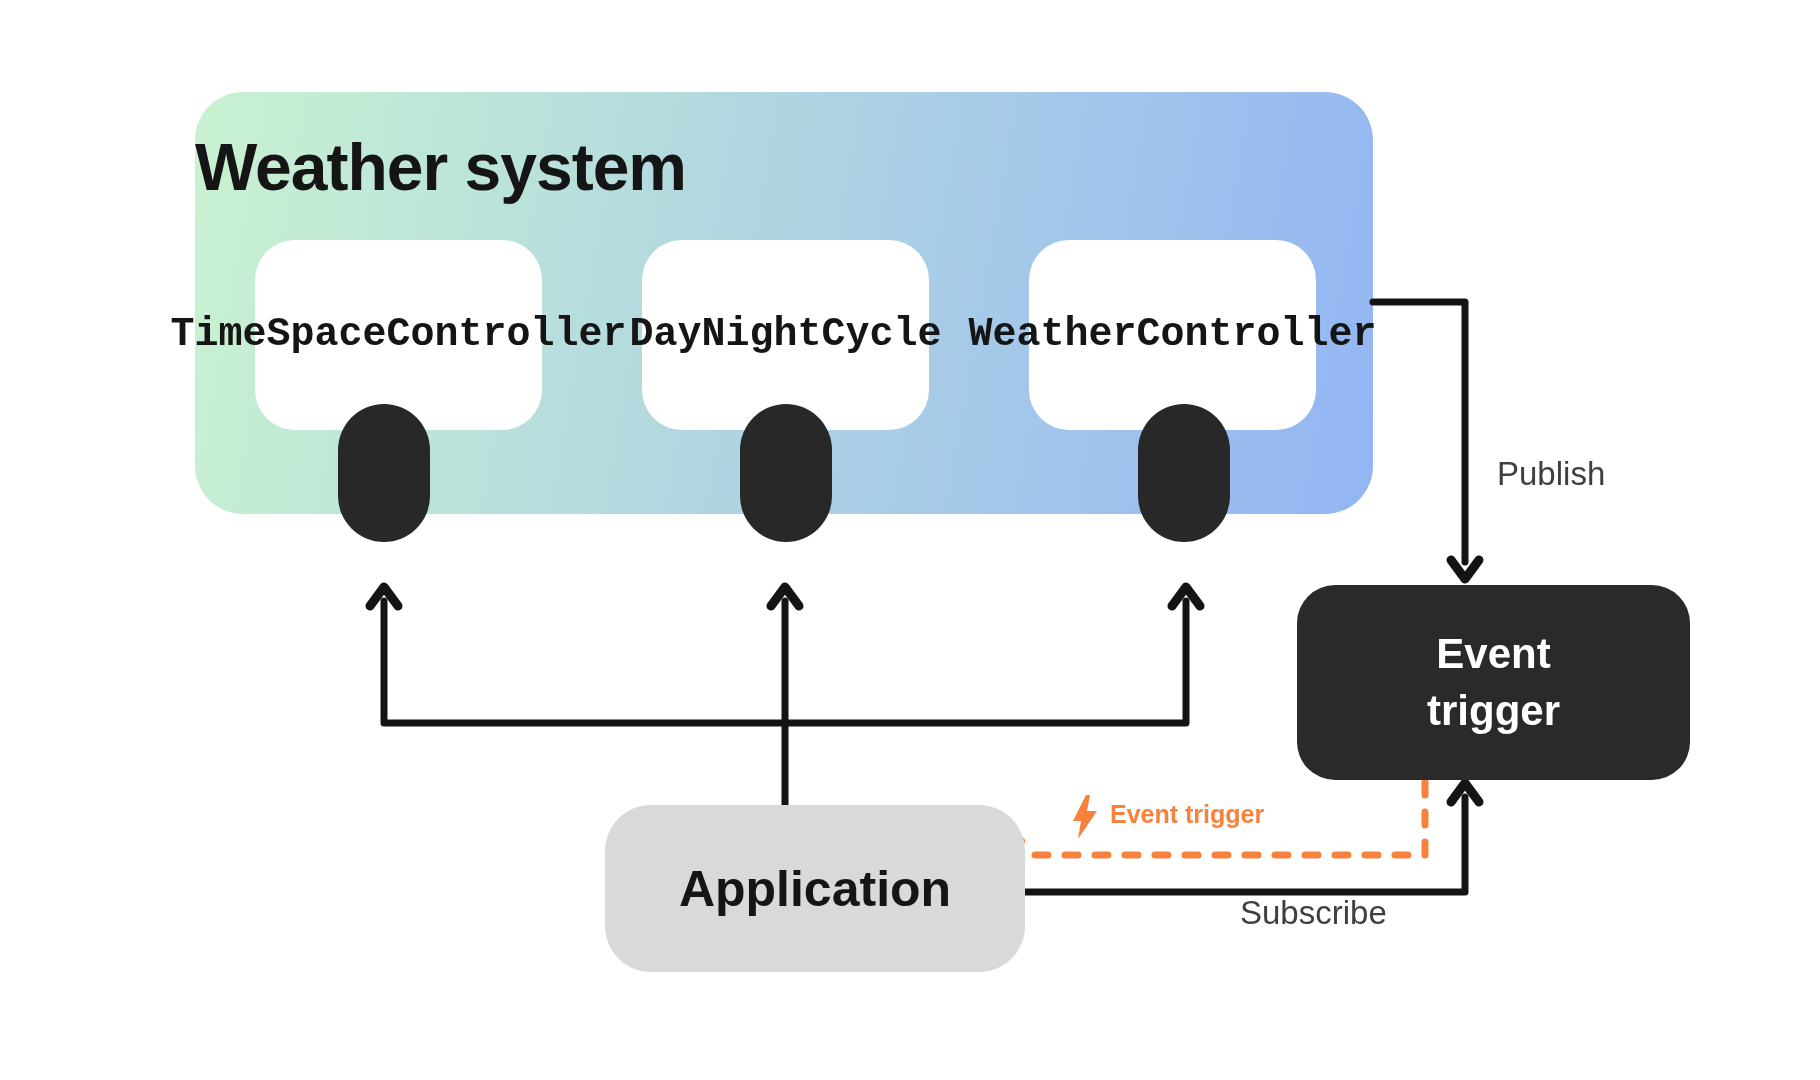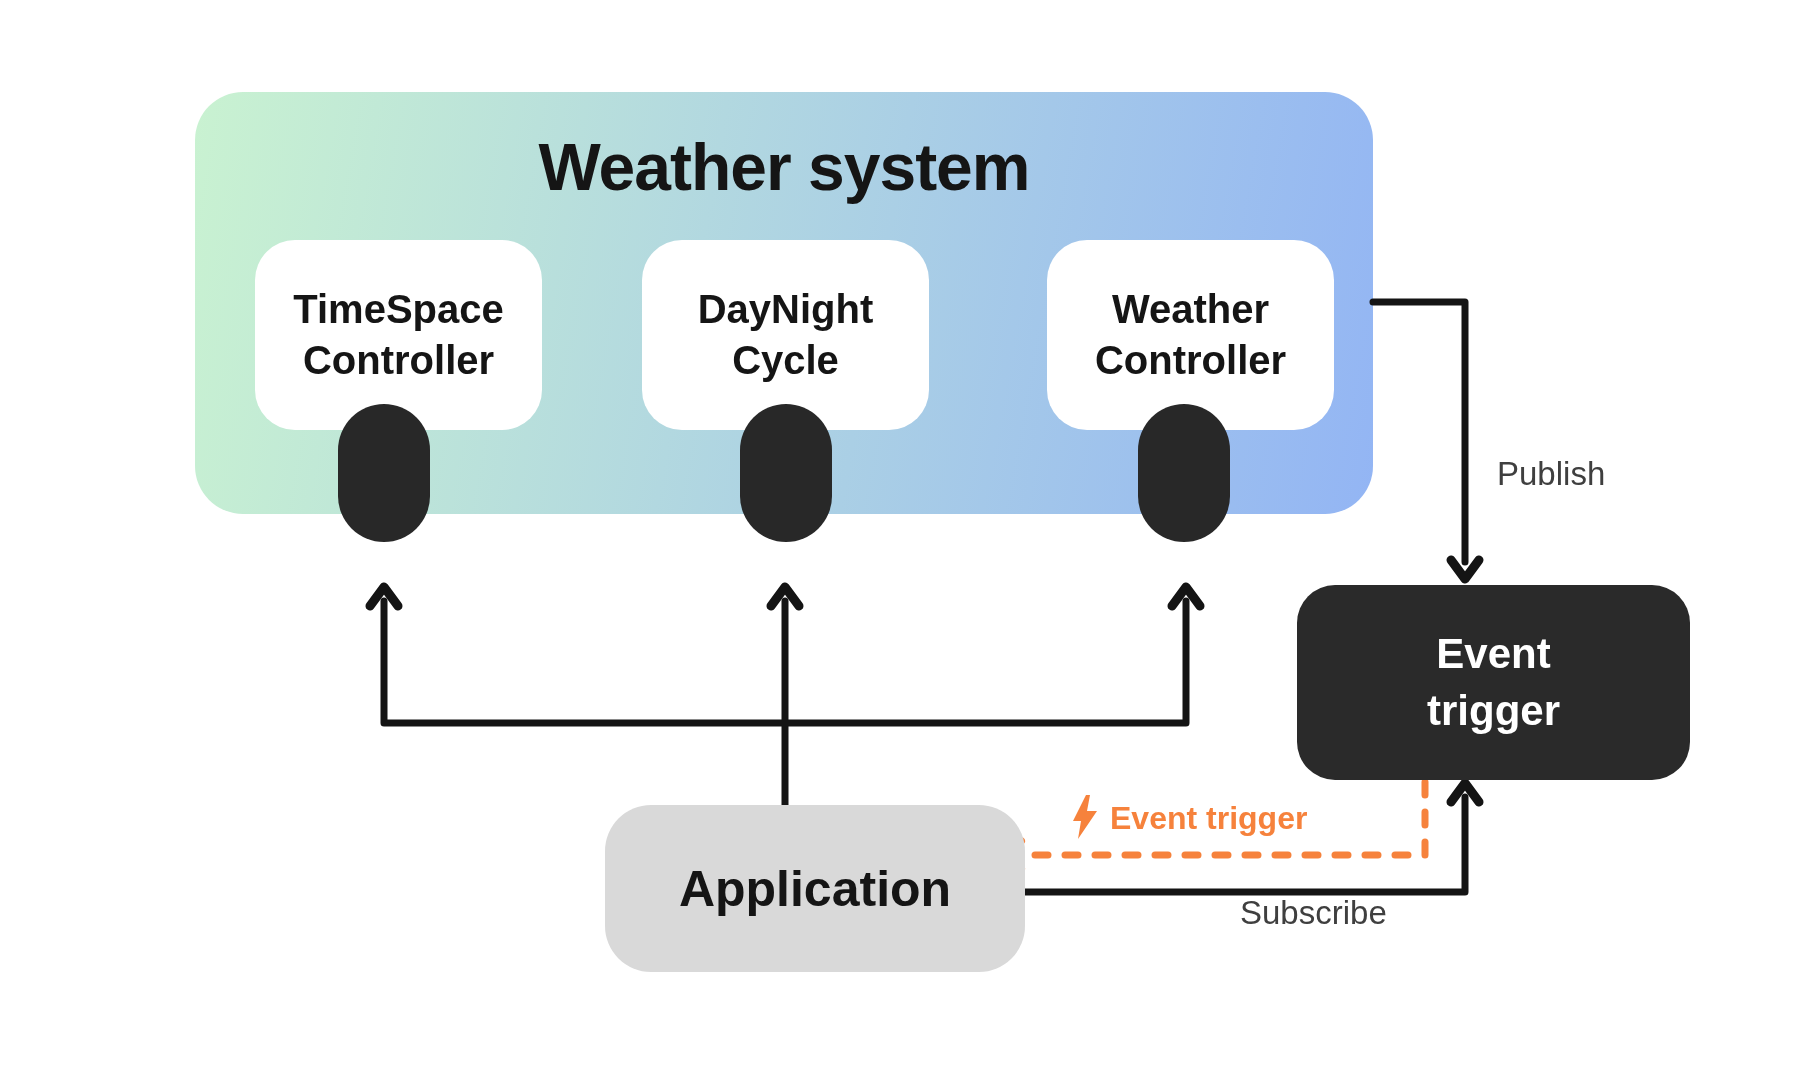--- a/index.html
+++ b/index.html
@@ -19,32 +19,32 @@
     position:relative;width:1820px;height:1080px;background:#ffffff;
     font-family:"Liberation Sans","DejaVu Sans",sans-serif;overflow:hidden;
   }
   
   .ws{
     position:absolute;left:195px;top:92px;width:1178px;height:422px;
     border-radius:48px;
     background:linear-gradient(100deg,var(--gradient-start) 0%,var(--gradient-end) 100%);
   }
   .ws-title{
-    position:absolute;left:0;right:0;top:42px;text-align:center;
+    position:absolute;left:0;right:0;top:42px;
     font-size:66px;font-weight:bold;letter-spacing:-1px;color:var(--text-dark);
     line-height:1;
   }
   .comp{
     position:absolute;top:148px;width:287px;height:190px;background:var(--node-white);
-    border-radius:40px;display:flex;flex-direction:column;align-items:center;justify-content:center;
-    text-align:right;font-weight:bold;font-size:40px;line-height:1.28;color:var(--text-dark);
+    border-radius:40px;display:flex;flex-direction:row;align-items:center;justify-content:center;
+    text-align:right;font-weight:bold;font-size:40px;line-height:1.28;color:var(--text-dark);font-family:Liberation Mono, monospace;
   }
   .comp-1{left:60px;}
   .comp-2{left:447px;}
-  .comp-3{left:852px;}
+  .comp-3{left:834px;}
   
   .pill{
     position:absolute;top:404px;width:92px;height:138px;border-radius:46px;
     background:var(--pill-dark);
   }
   .pill-1{left:338px;}
   .pill-2{left:740px;}
   .pill-3{left:1138px;}
   
   .wires{position:absolute;left:0;top:0;width:1820px;height:1080px;pointer-events:none;}
@@ -61,21 +61,21 @@
     background:var(--app-gray);display:flex;align-items:center;justify-content:center;
     font-weight:bold;font-size:50px;color:var(--text-dark);margin-left:28px;
   }
   
   .edge-label{
     position:absolute;font-size:33px;color:var(--label-gray);line-height:1.1;white-space:nowrap;
   }
   .lbl-publish{left:1497px;top:456px;}
   .lbl-subscribe{left:1240px;top:895px;text-align:center;}
   .lbl-trigger{
-    left:1110px;top:801px;font-weight:bold;font-size:32px;color:var(--accent-orange);
+    left:1110px;top:801px;font-weight:bold;font-size:25px;color:var(--accent-orange);
   }
   .bolt{position:absolute;left:1072px;top:795px;width:26px;height:44px;}
 </style>
 </head>
 <body>
 
 <div class="stage">
 
   <div class="ws">
     <div class="ws-title">Weather system</div>

